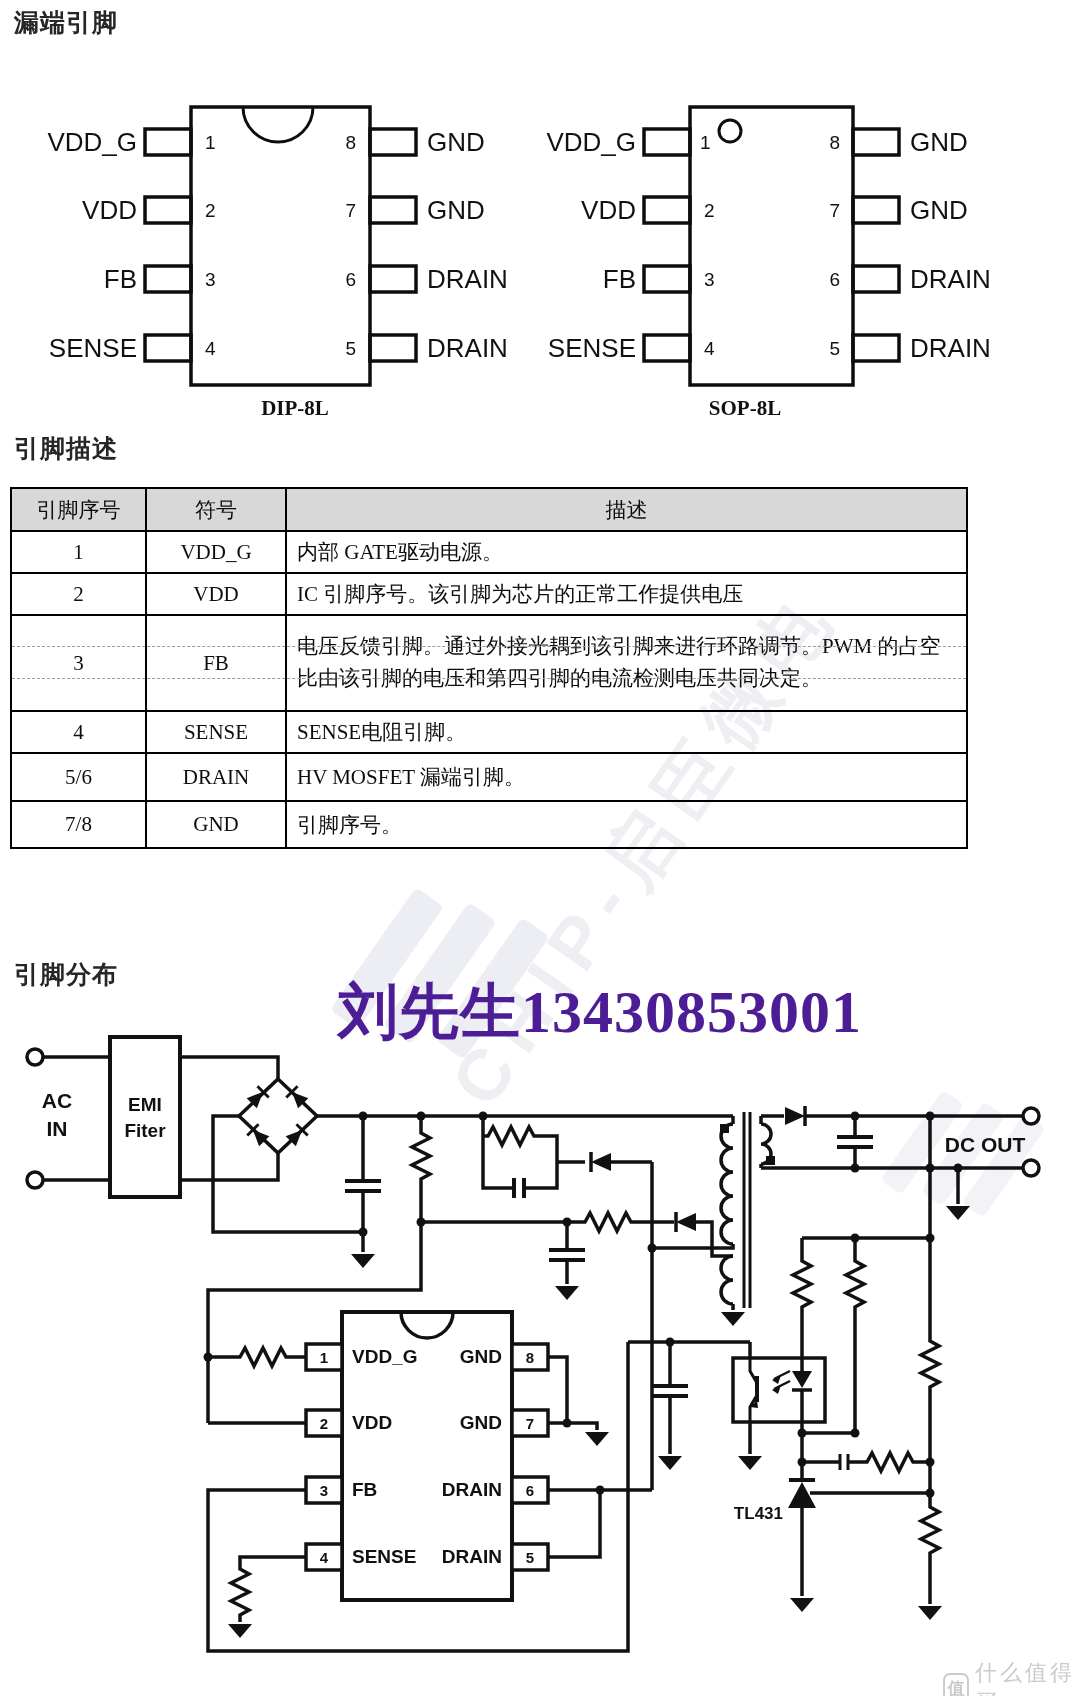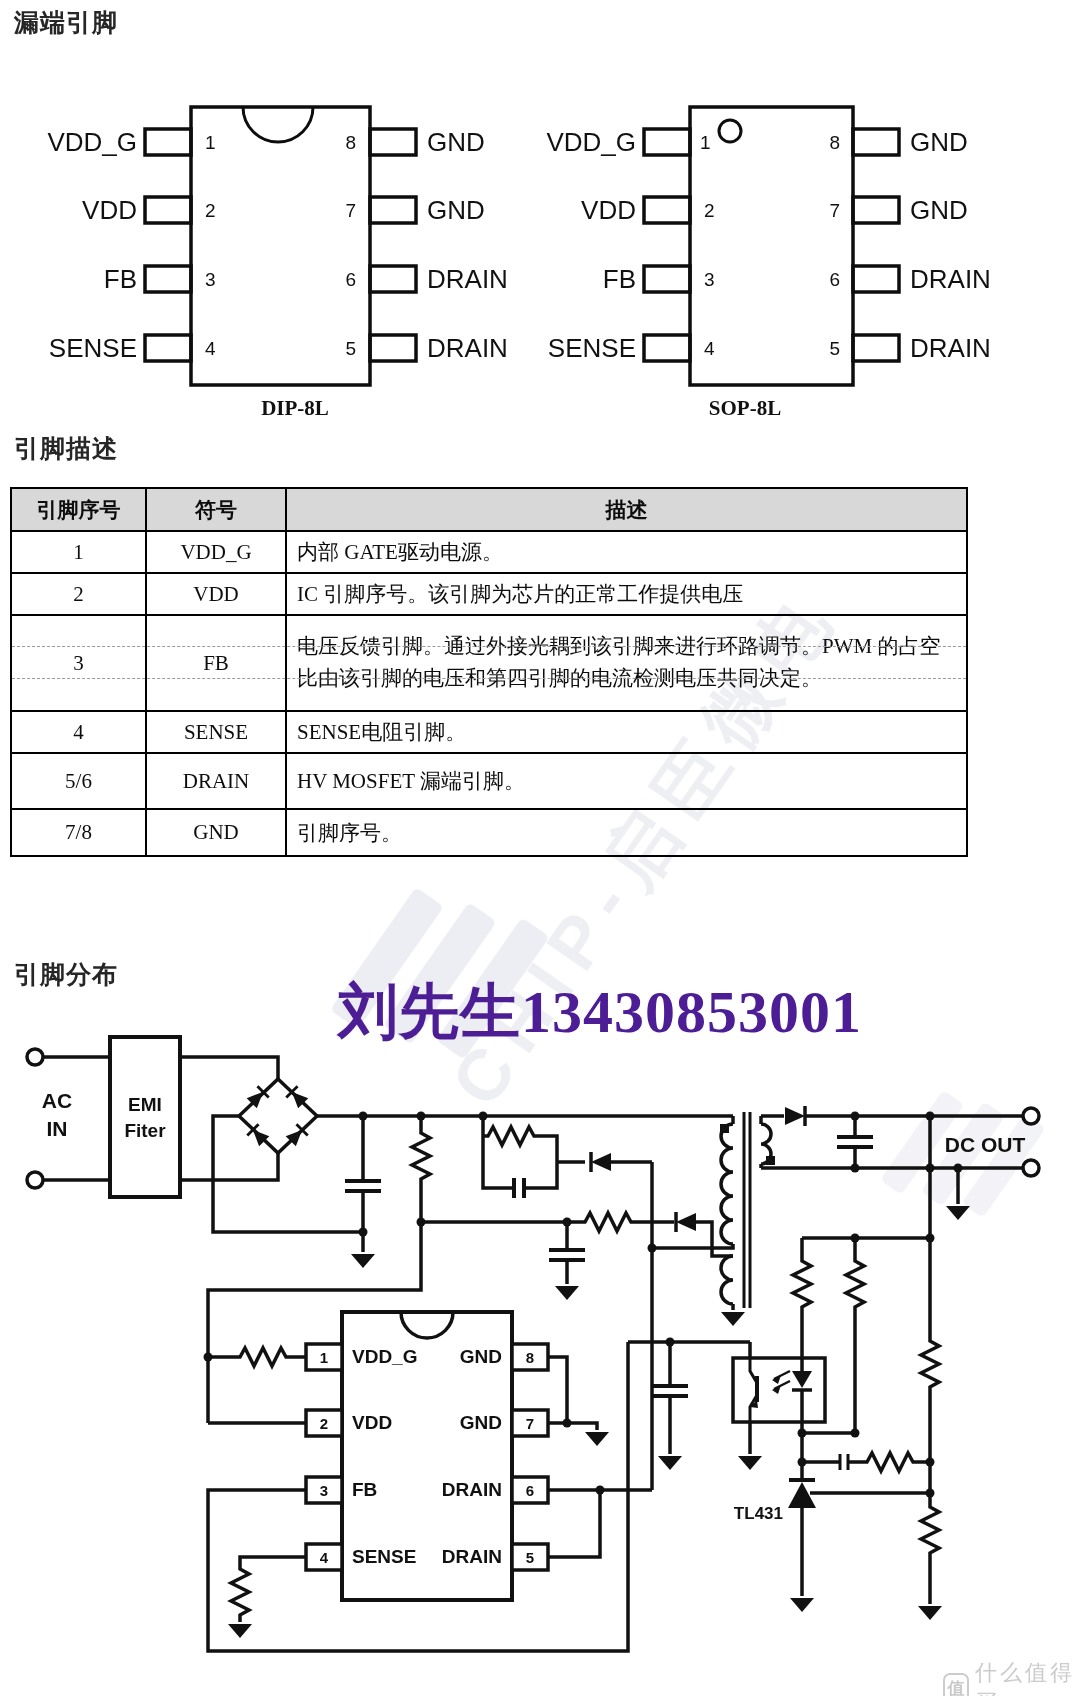--- a/index.html
+++ b/index.html
@@ -10,21 +10,21 @@
   
   .wm{z-index:1;pointer-events:none;}
   .wm-text{font-family:"Liberation Sans",sans-serif;font-weight:bold;font-size:72px;letter-spacing:14px;
            color:rgba(125,135,165,0.13);white-space:nowrap;transform-origin:left top;}
   .wm-bars{transform-origin:left top;}
   .wm-bar{position:absolute;background:rgba(140,148,180,0.16);border-radius:6px;}
   
   .pin-table{border-collapse:collapse;table-layout:fixed;width:958px;z-index:2;position:relative;
              font-family:"Liberation Serif",serif;font-size:21px;color:#0d0d0d;}
   .pin-table td,.pin-table th{border:2px solid #000;padding:0 10px;overflow:hidden;}
-  .pin-table th{background:#d8d8d8;font-family:"Liberation Sans",sans-serif;font-weight:bold;font-size:21px;}
+  .pin-table th{background:#d8d8d8;font-family:"Liberation Sans",sans-serif;font-weight:normal;font-size:21px;}
   .pin-table td.c{text-align:center;}
   .dash-line{border-top:1px dashed #9a9a9a;height:0;z-index:4;}
   .contact{font-family:"Liberation Serif",serif;font-weight:bold;font-size:60px;color:#4c1d95;
            letter-spacing:1px;z-index:5;white-space:nowrap;}
   .badge{display:flex;align-items:center;gap:6px;z-index:2;color:#c9c9c9;}
   .badge-box{width:26px;height:26px;border:2px solid #cccccc;border-radius:7px;display:flex;
              align-items:center;justify-content:center;font-size:17px;font-weight:bold;color:#c9c9c9;}
   .badge-label{font-size:22px;letter-spacing:3px;color:#cccccc;font-family:"Liberation Sans",sans-serif;}
   svg{z-index:2;position:relative;}
   svg text{font-family:"Liberation Sans",sans-serif;fill:#111;}
@@ -161,21 +161,21 @@
   <tr style="height:96px">
     <td class="c">3</td>
     <td class="c">FB</td>
     <td style="line-height:1.52;border-radius:19px;">电压反馈引脚。通过外接光耦到该引脚来进行环路调节。PWM 的占空比由该引脚的电压和第四引脚的电流检测电压共同决定。</td>
   </tr>
   <tr style="height:42px">
     <td class="c">4</td>
     <td class="c">SENSE</td>
     <td>SENSE电阻引脚。</td>
   </tr>
-  <tr style="height:56px">
+  <tr style="height:48px">
     <td class="c">5/6</td>
     <td class="c">DRAIN</td>
     <td>HV MOSFET 漏端引脚。</td>
   </tr>
   <tr style="height:47px">
     <td class="c">7/8</td>
     <td class="c">GND</td>
     <td>引脚序号。</td>
   </tr>
 </tbody>

